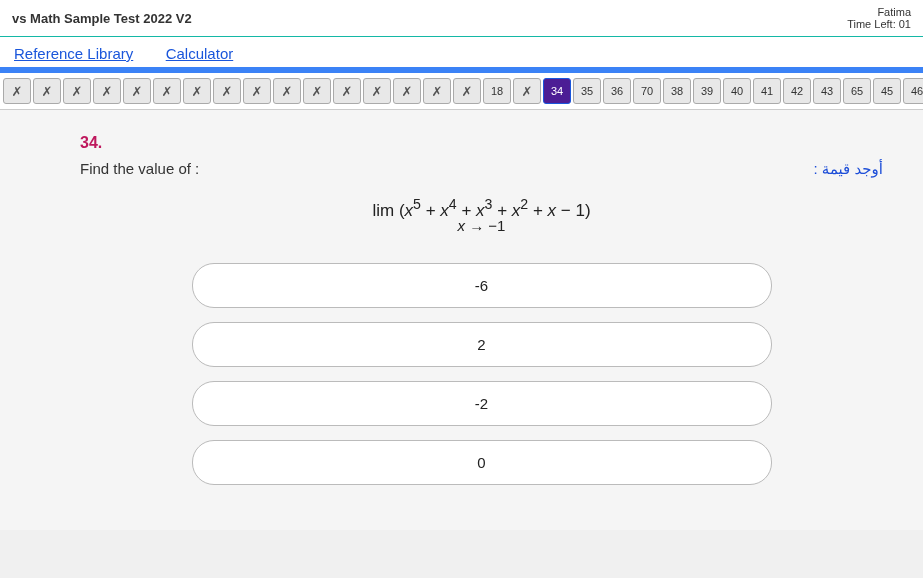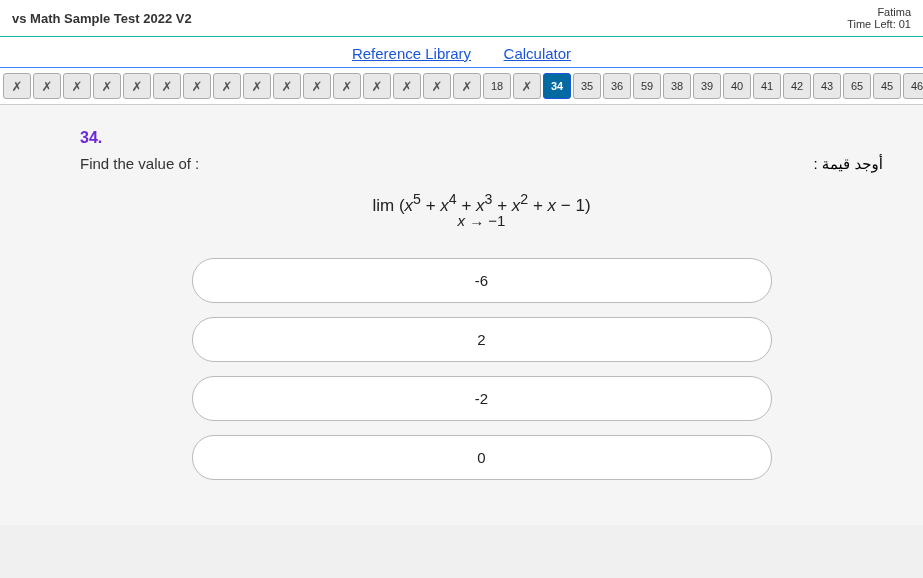--- a/index.html
+++ b/index.html
@@ -24,23 +24,23 @@
       color: #333;
       font-weight: bold;
     }
     .top-bar-right {
       font-size: 11px;
       color: #333;
       text-align: right;
     }
     .ref-calc-bar {
       background: #fff;
-      text-align: center;
+      text-align: left;
       padding: 8px 0 4px 0;
-      border-bottom: 1px solid #3b82f6;
+      border-bottom: 6px solid #3b82f6;
     }
     .ref-calc-bar a {
       color: #1a56db;
       text-decoration: underline;
       font-size: 15px;
       margin: 0 14px;
       cursor: pointer;
     }
     .nav-strip {
       background: #fff;
@@ -63,54 +63,54 @@
       background: #e8e8e8;
       font-size: 11px;
       cursor: pointer;
       margin: 1px 1px;
       padding: 0 3px;
       color: #333;
       font-weight: normal;
       user-select: none;
     }
     .nav-btn.active {
-      background: #0369a1;
+      background: #4c1d95;
       color: #fff;
       border-color: #1a56db;
-      font-weight: bold;
+      font-weight: normal;
     }
     .nav-btn.crossed {
       color: #555;
       font-size: 13px;
     }
     .main-content {
       padding: 24px 40px 20px 80px;
       background: #f5f5f5;
       min-height: 420px;
     }
     .question-number {
       font-size: 16px;
       font-weight: bold;
-      color: #6d28d9;
+      color: #be185d;
       margin-bottom: 8px;
     }
     .question-text-row {
       display: flex;
       justify-content: space-between;
       align-items: flex-start;
       margin-bottom: 18px;
       gap: 36px;
     }
     .question-text {
       font-size: 15px;
       color: #333;
     }
     .arabic-text {
       font-size: 15px;
-      color: #000000;
+      color: #1d4ed8;
       direction: rtl;
       text-align: right;
     }
     .math-expression {
       text-align: center;
       margin: 6px 0 28px 0;
       font-size: 16px;
       color: #222;
     }
     .math-limit {
@@ -169,21 +169,21 @@
     <button class="nav-btn crossed">✗</button>
     <button class="nav-btn crossed">✗</button>
     <button class="nav-btn crossed">✗</button>
     <button class="nav-btn crossed">✗</button>
     <button class="nav-btn crossed">✗</button>
     <button class="nav-btn">18</button>
     <button class="nav-btn crossed">✗</button>
     <button class="nav-btn active">34</button>
     <button class="nav-btn">35</button>
     <button class="nav-btn">36</button>
-    <button class="nav-btn">59</button>
+    <button class="nav-btn">70</button>
     <button class="nav-btn">38</button>
     <button class="nav-btn">39</button>
     <button class="nav-btn">40</button>
     <button class="nav-btn">41</button>
     <button class="nav-btn">42</button>
     <button class="nav-btn">43</button>
     <button class="nav-btn">65</button>
     <button class="nav-btn">45</button>
     <button class="nav-btn">46</button>
   </div>

